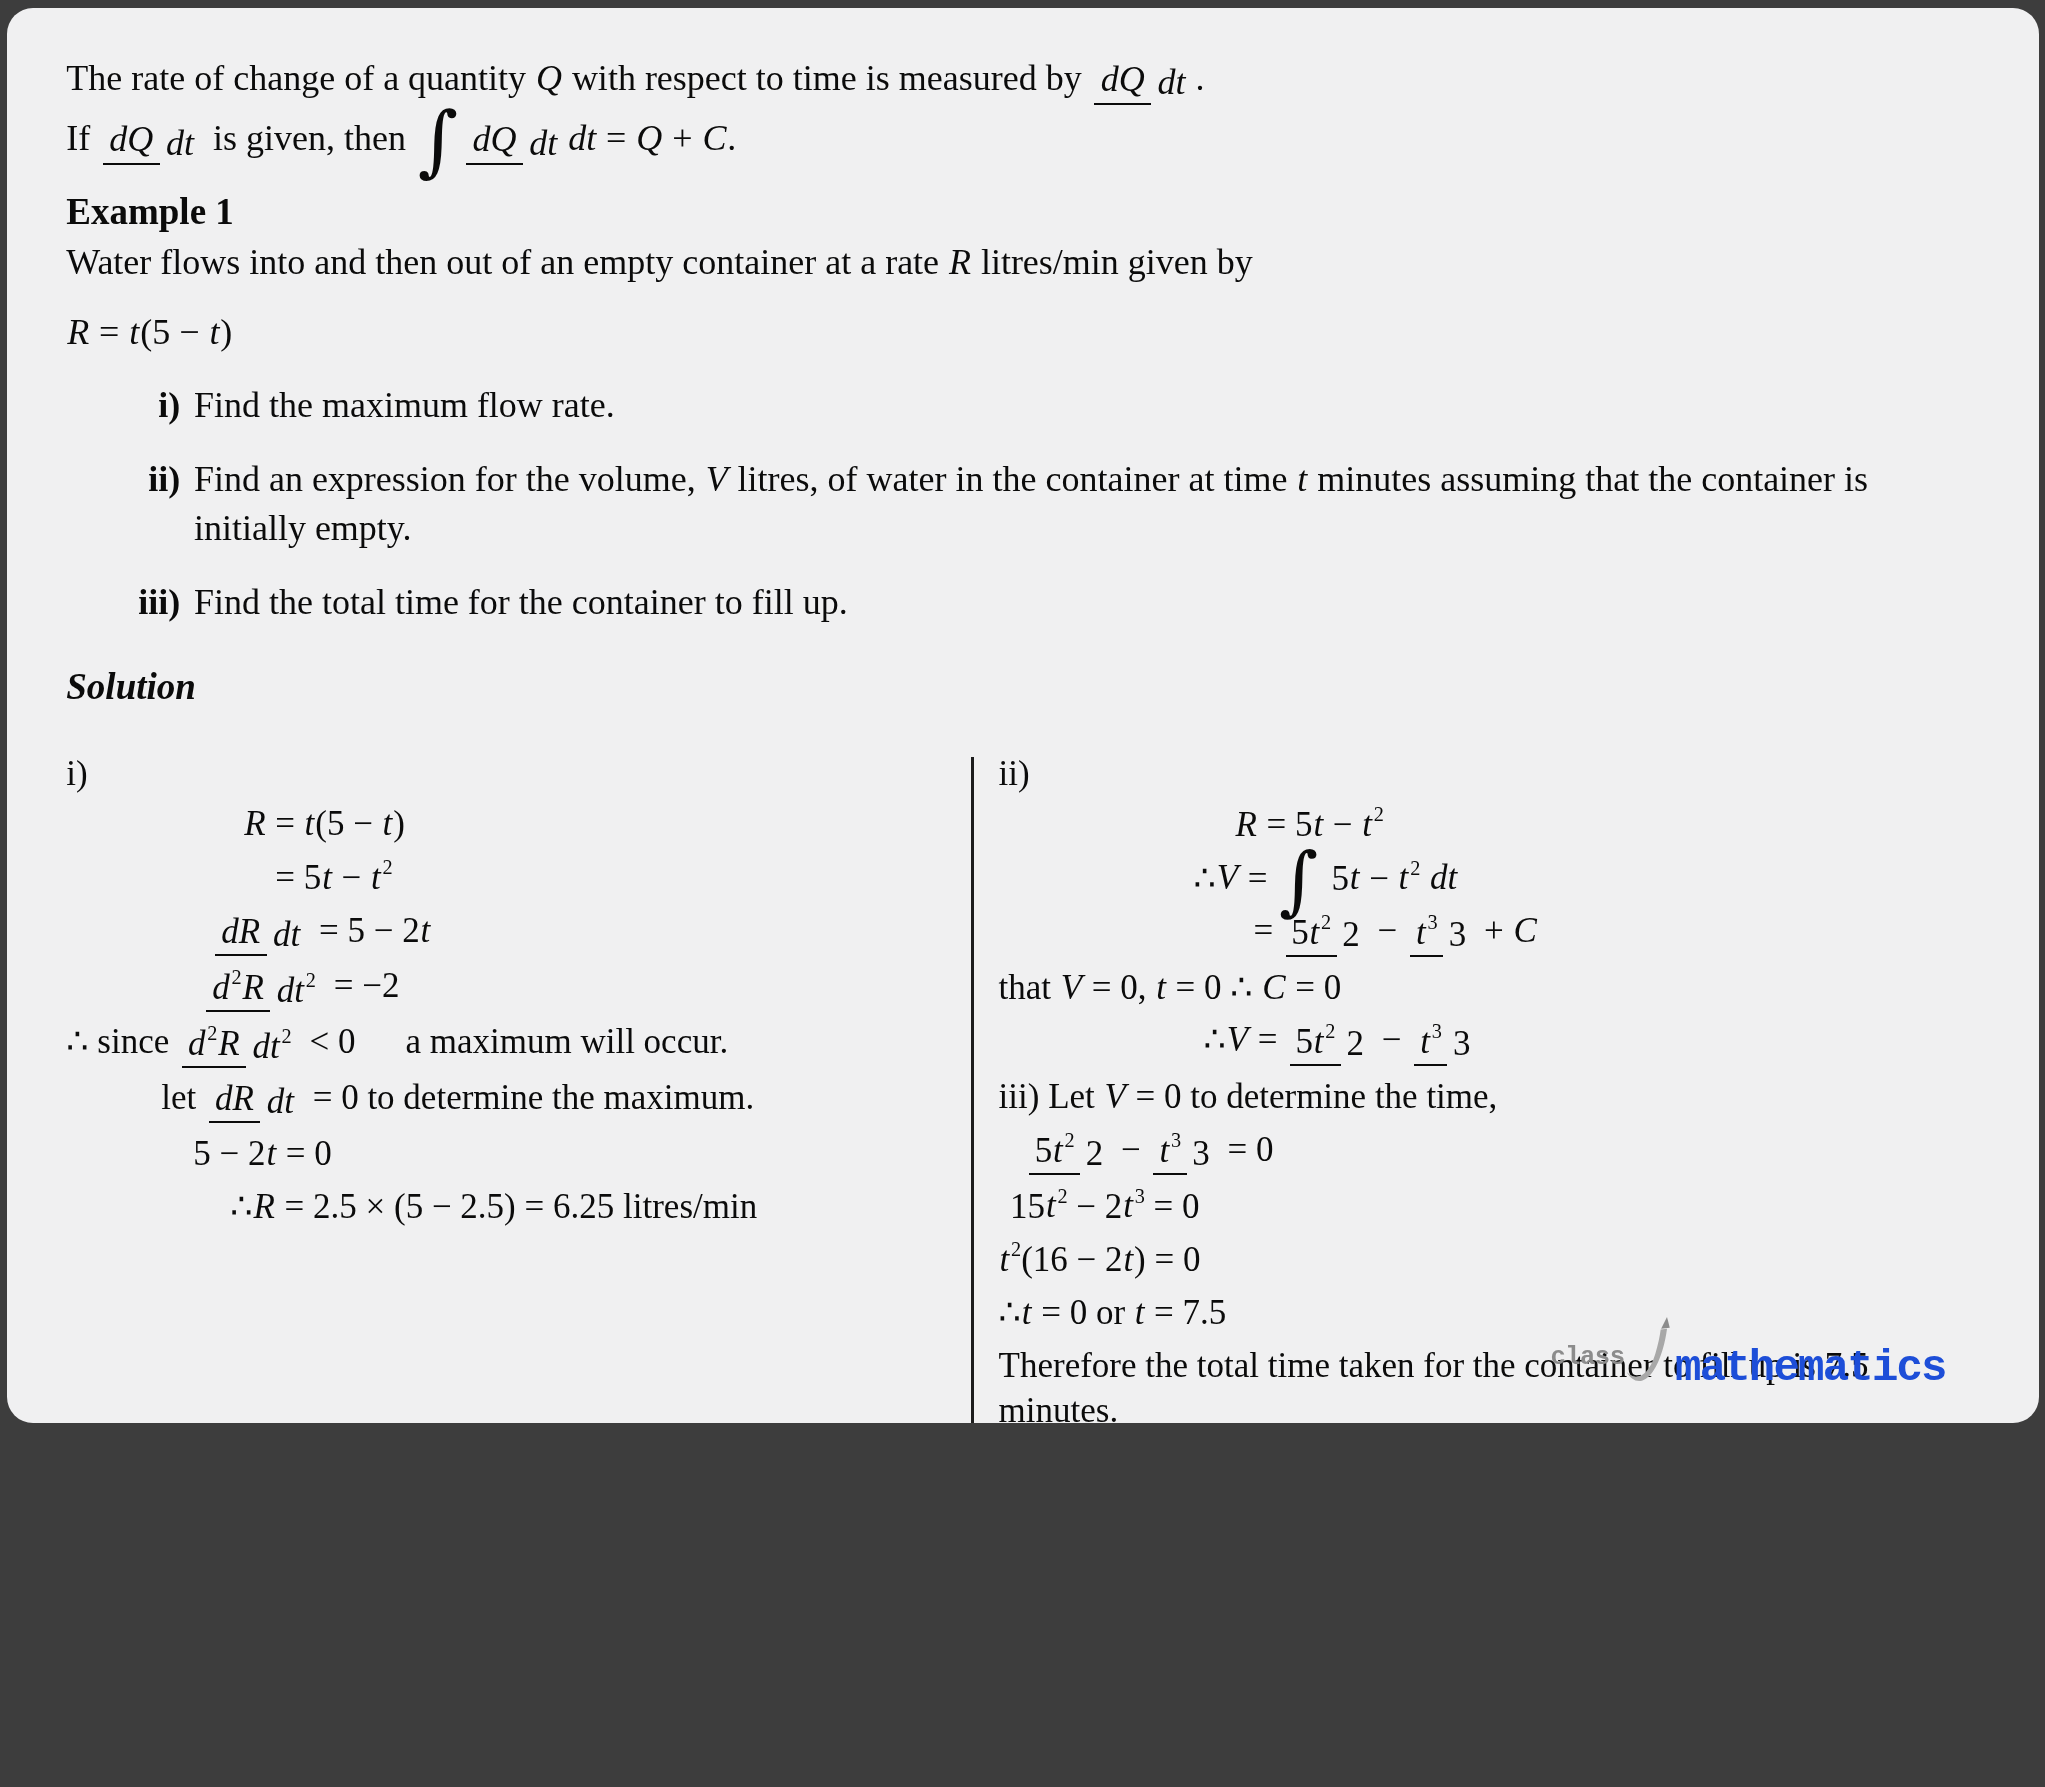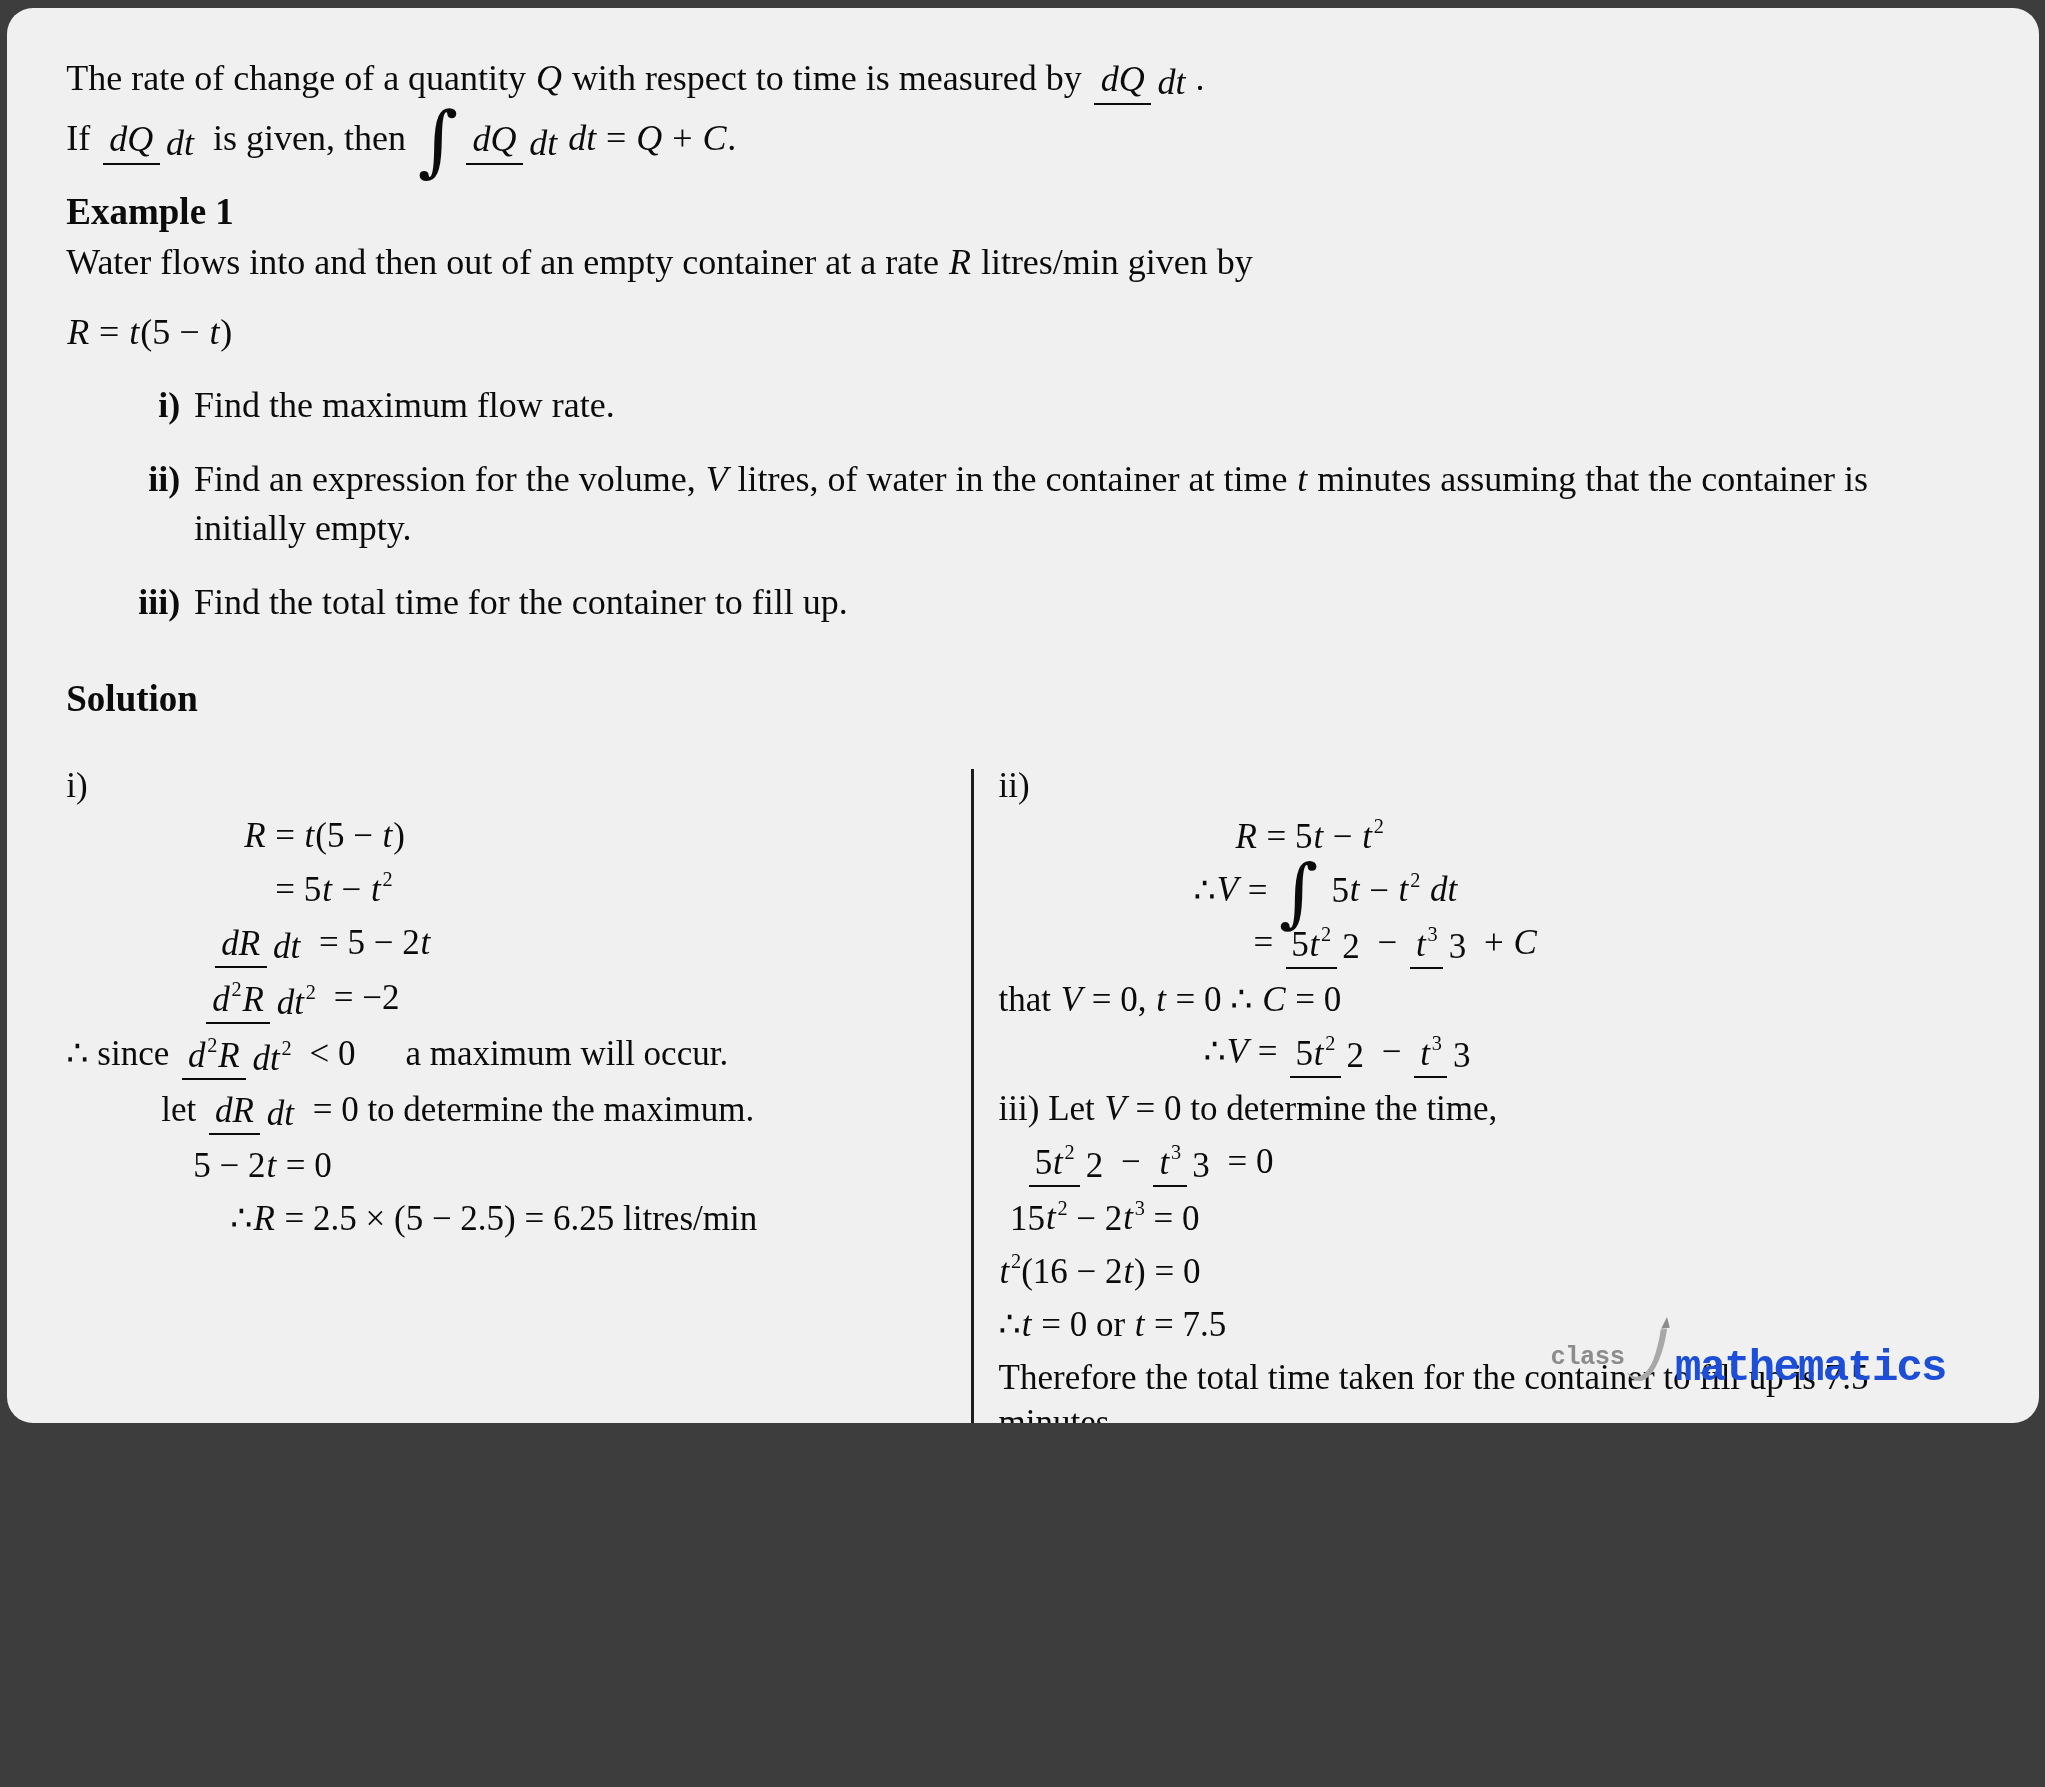--- a/index.html
+++ b/index.html
@@ -30,21 +30,21 @@
   .mt-line2{margin-top:11.8px;}
   .heading{font-size:37px;font-weight:700;margin-top:23.6px;line-height:1.3;}
   .bodyline{margin-top:2.7px;}
   .eqline{margin-top:23.6px;}
   .qlist{margin-top:13.6px;}
   .qitem{
     display:grid;grid-template-columns:114px 1fr;column-gap:13.6px;
     margin-top:26px;font-size:36px;line-height:1.35;
   }
   .qlabel{font-weight:700;text-align:right;}
-  .sol-heading{margin-top:48px;}
+  .sol-heading{margin-top:36px;font-style:italic;}
   .sol-cols{display:flex;align-items:stretch;margin-top:43px;}
   .col-left{width:905px;flex:none;}
   .divider{width:2.3px;background:#1c1c1c;flex:none;margin-top:2.7px;}
   .col-right{flex:1;padding-left:25px;min-width:0;}
   .col-label{font-size:35px;margin-bottom:4.5px;}
   .mrow{display:block;font-size:35px;line-height:1.28;margin:8.2px 0;}
   .rm{font-style:normal;}
   .vr{font-style:italic;padding:0 0.9px;}
   sup.sp{font-size:0.58em;font-style:normal;vertical-align:0.72em;margin-left:0.9px;}
   .frac{

